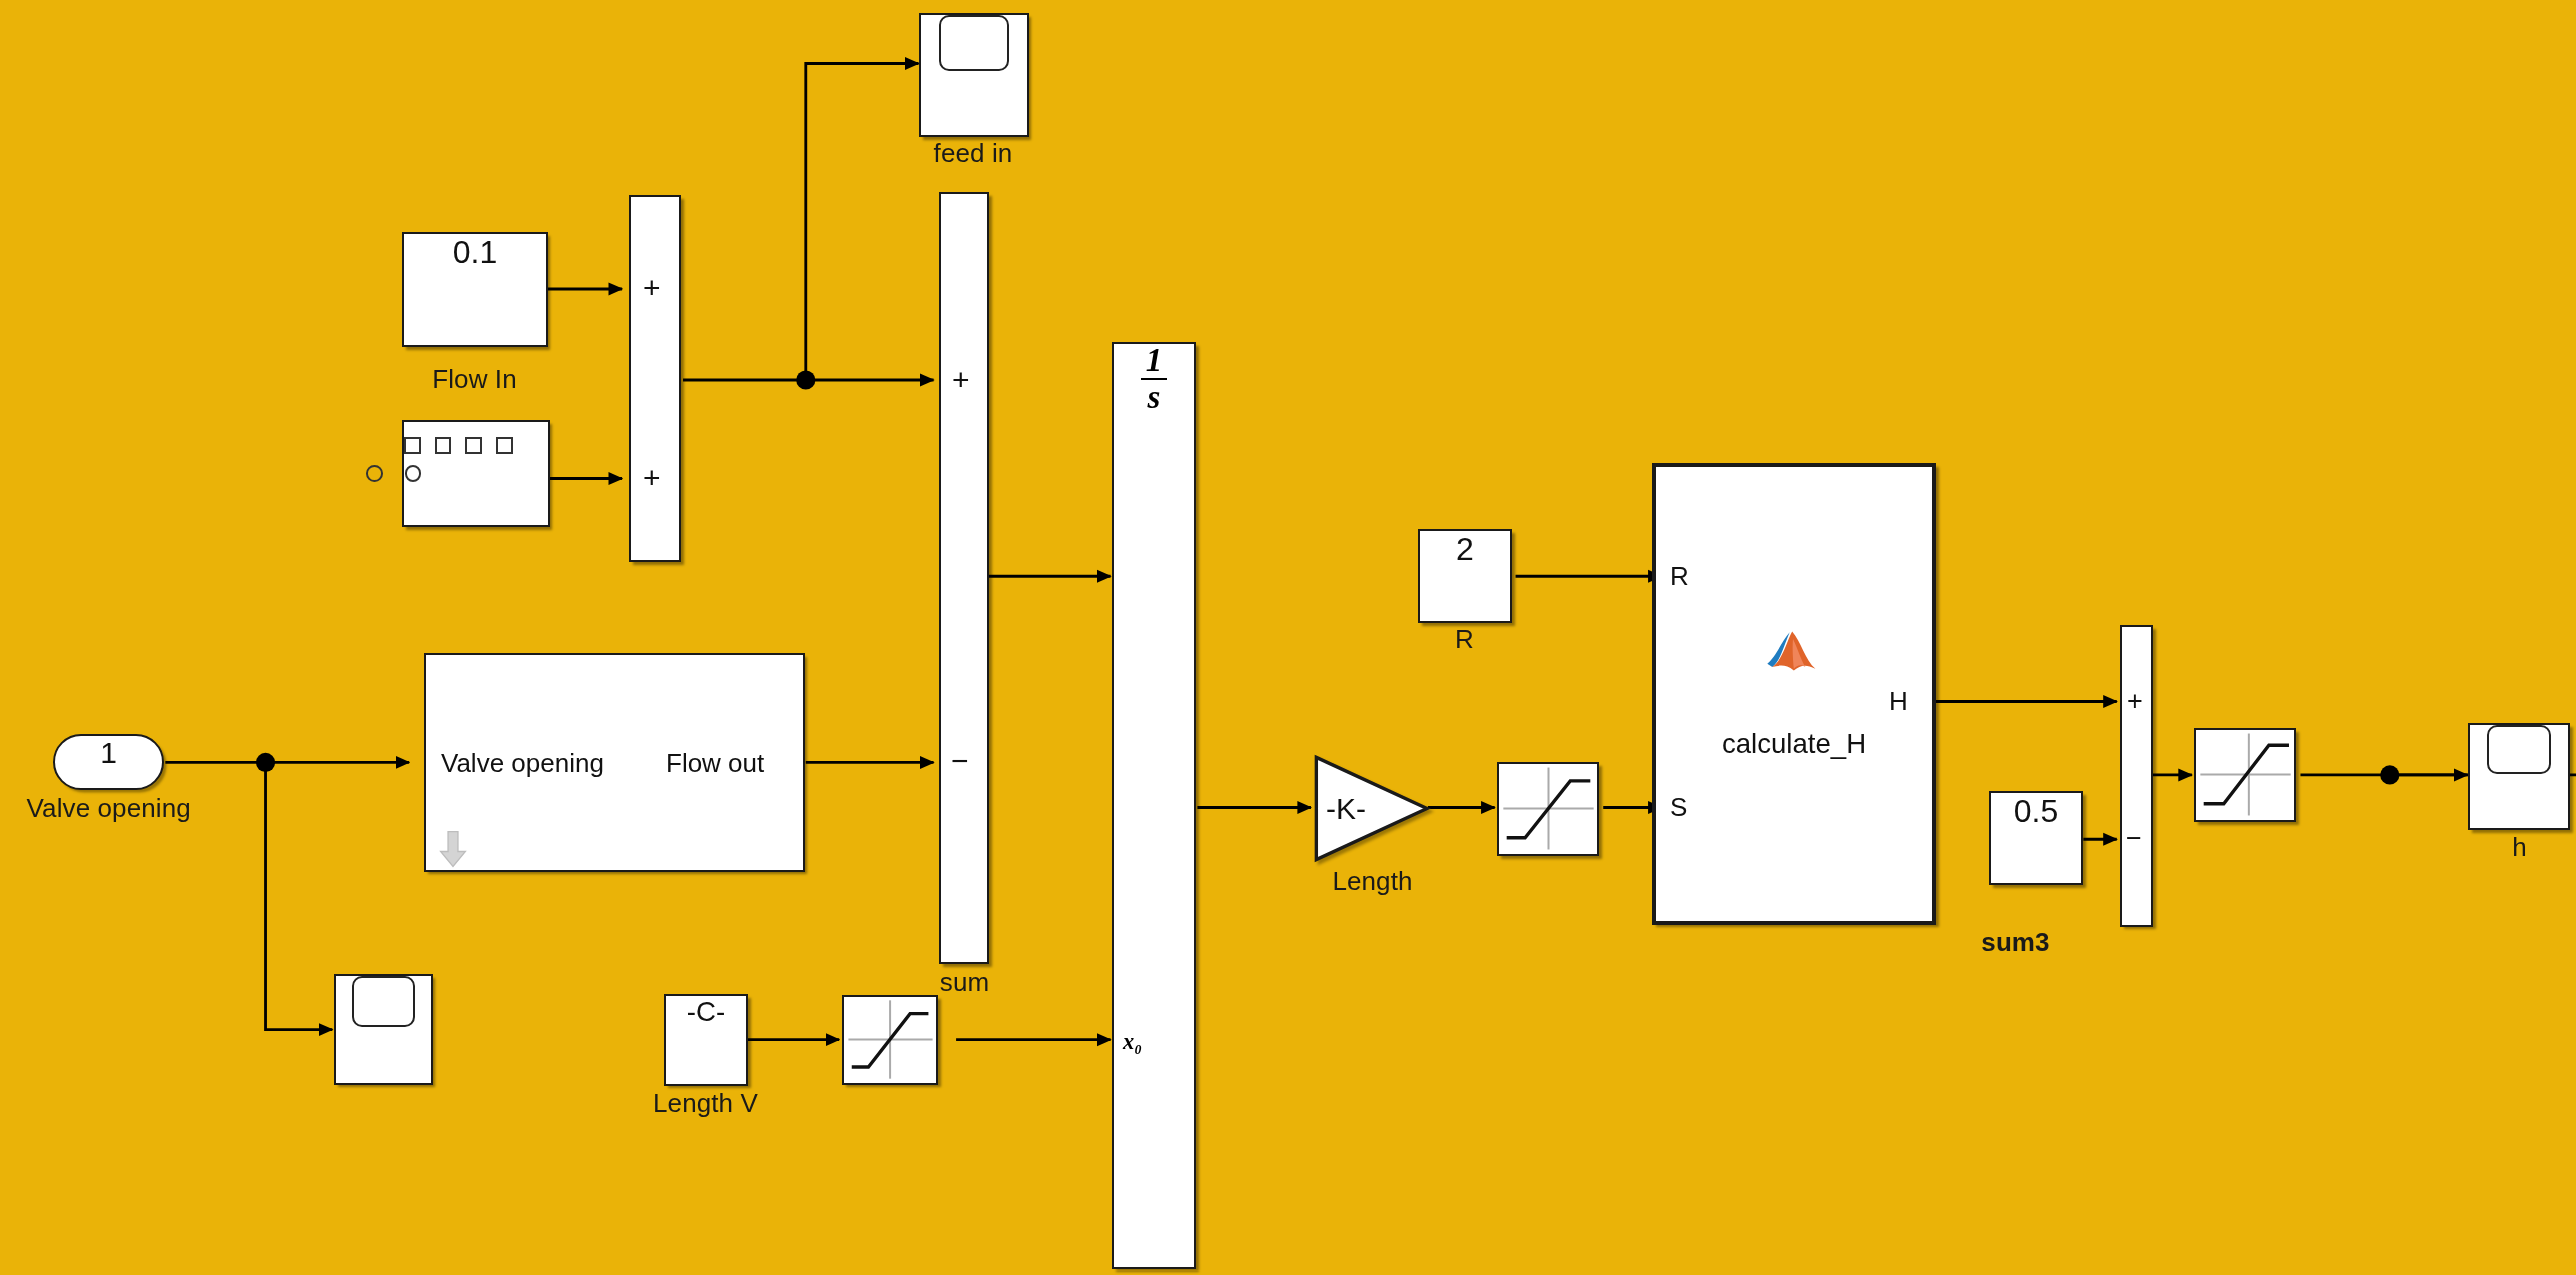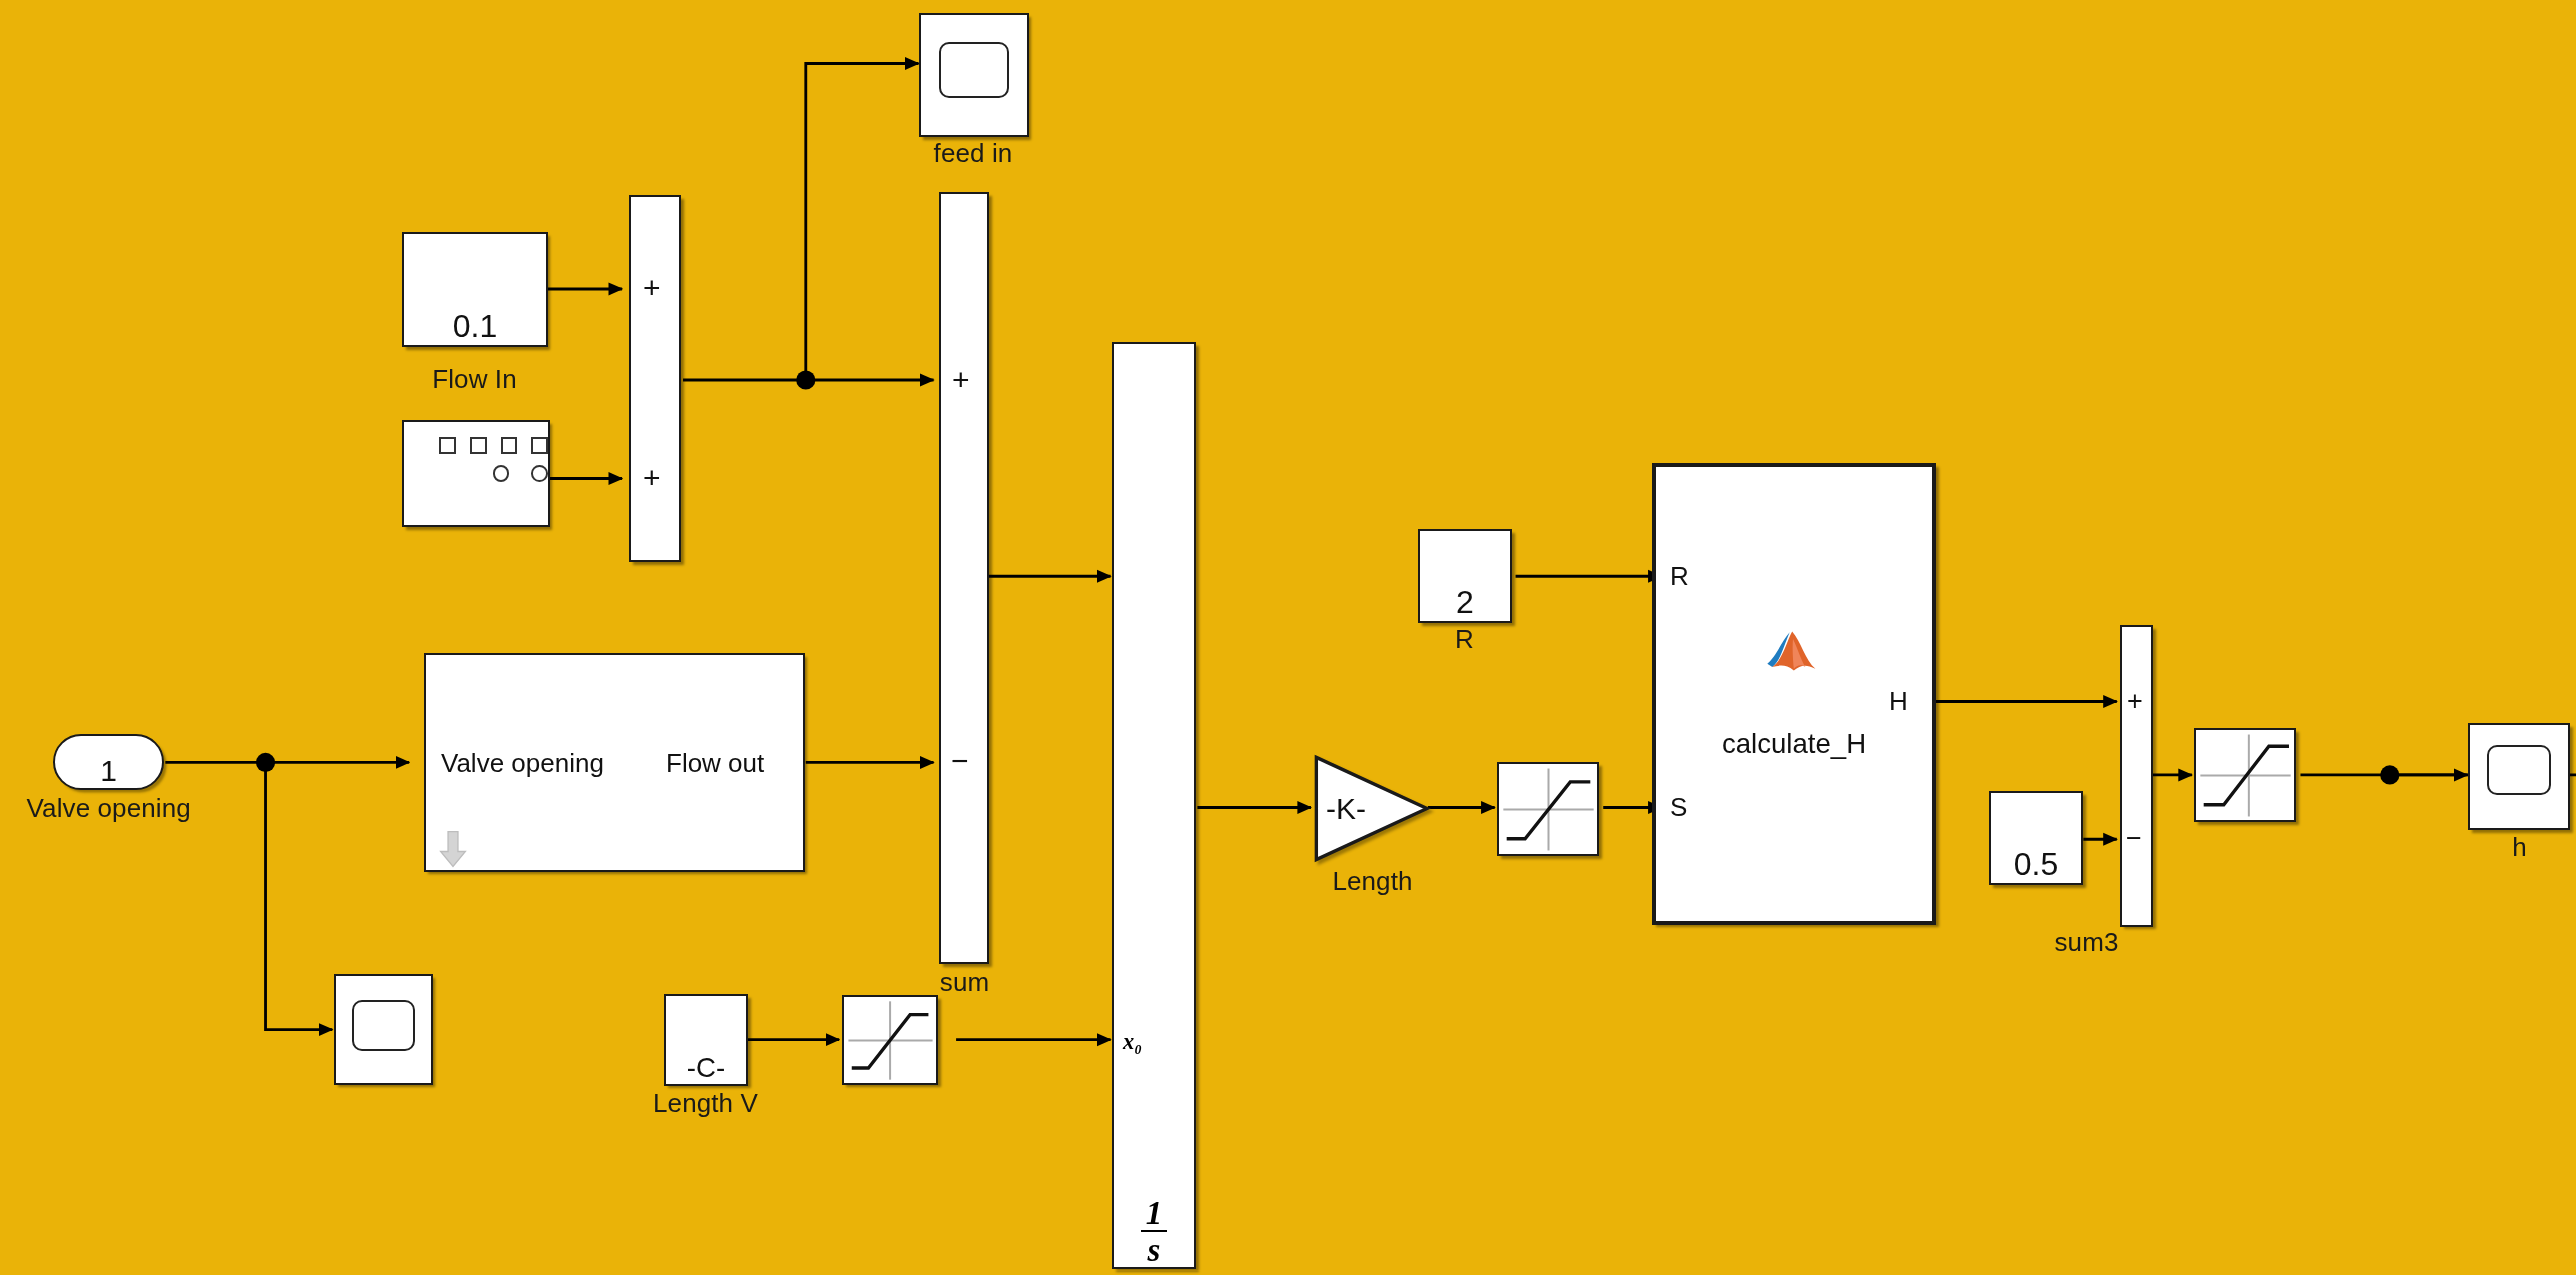--- a/index.html
+++ b/index.html
@@ -26,21 +26,21 @@
     height: 1276px;
     pointer-events: none;
   }
   .blk {
     position: absolute;
     box-sizing: border-box;
     background: #ffffff;
     border: 2.5px solid #1a1a1a;
     box-shadow: 3.3px 3.3px 2.5px -0.8px rgba(0,0,0,0.38);
     display: flex;
-    align-items: flex-end;
+    align-items: flex-start;
     justify-content: center;
     color: #000;
   }
   .blk-thin { border-width: 2.1px; }
   .lbl {
     position: absolute;
     text-align: center;
     color: #1a1a1a;
     font-size: 26px;
     line-height: 1.05;
@@ -278,21 +278,21 @@
   <div class="mfun-name" style="left:1662px; top:687px; width:264px;margin-top:41px;">calculate_H</div>
 
   <div class="blk" style="left:1989px; top:791px; width:94px; height:94px;">
     <span class="const-val">0.5</span>
   </div>
 
   <div class="blk blk-thin" style="left:2120px; top:625px; width:33px; height:302px;">
   </div>
   <span class="sum-sign" style="left:2127px; top:688px; font-size:27px;">+</span>
   <span class="sum-sign" style="left:2126px; top:825px; font-size:27px;">−</span>
-  <div class="lbl" style="left:1982px; top:929px; width:209px;">sum3</div>
+  <div class="lbl" style="left:1911px; top:929px; width:209px;font-weight:bold;">sum3</div>
 
   <div class="blk" style="left:2194px; top:728px; width:102px; height:94px;">
     <svg width="97" height="89" viewBox="0 0 116 106">
       <line x1="4" y1="53" x2="112" y2="53" stroke="#aaa" stroke-width="2.4"></line>
       <line x1="62" y1="4" x2="62" y2="102" stroke="#aaa" stroke-width="2.4"></line>
       <path d="M 8 88 L 32 88 L 86 18 L 110 18" fill="none" stroke="#111" stroke-width="4"></path>
     </svg>
   </div>
 
   <div class="blk" style="left:2468px; top:723px; width:102px; height:107px;">

